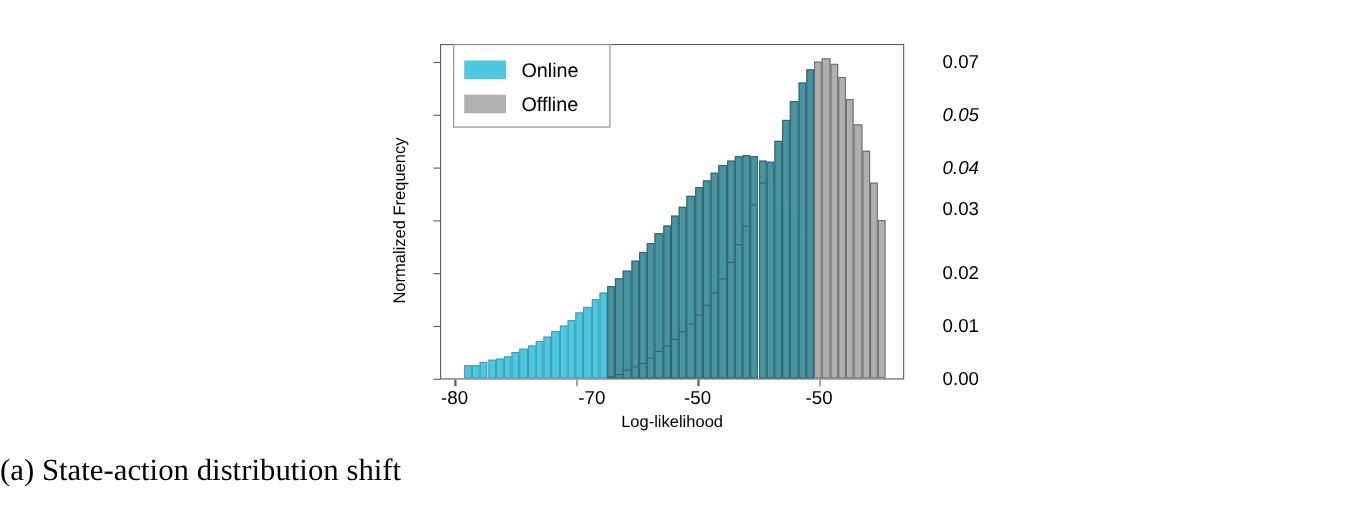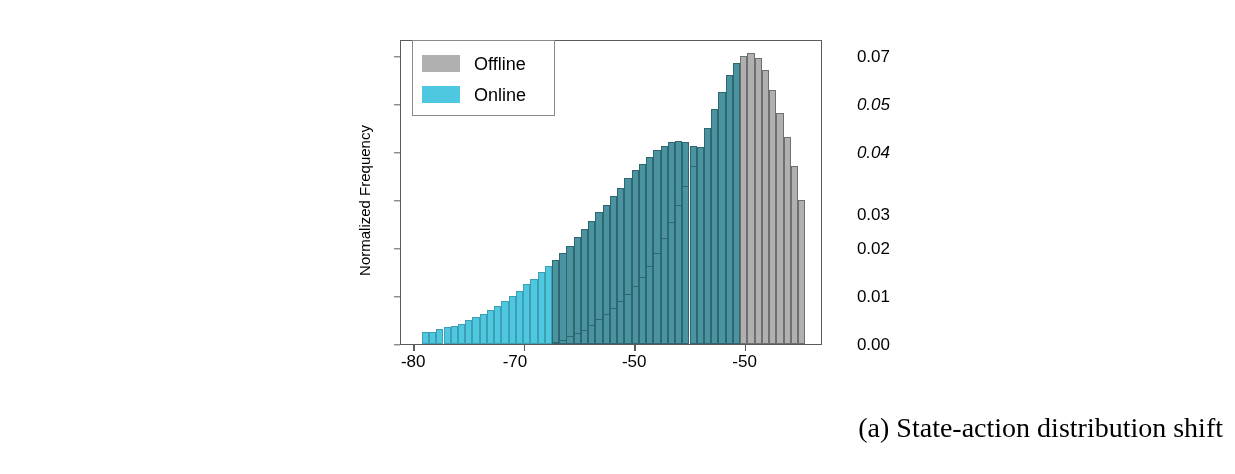--- a/index.html
+++ b/index.html
@@ -170,21 +170,21 @@
     color: #000;
     line-height: 1;
   }
 
   
   #caption {
     position: absolute;
     left: 0;
     top: 412px;
     width: 1223px;
-    text-align: right;
+    text-align: left;
     font-family: "Liberation Serif", serif;
     font-size: 28px;
     color: #000;
   }
 </style>
 </head>
 <body>
 
 <div id="figure">
 
@@ -193,33 +193,33 @@
 
     <div id="ylabel">Normalized Frequency</div>
 
     <div id="yticks">
         <div class="ytick-label" style="top: 345px;">0.00</div>
         <div class="ytick-mark" style="top: 345px;"></div>
         <div class="ytick-label" style="top: 296.969px;">0.01</div>
         <div class="ytick-mark" style="top: 296.969px;"></div>
         <div class="ytick-label" style="top: 248.937px;">0.02</div>
         <div class="ytick-mark" style="top: 248.937px;"></div>
-        <div class="ytick-label" style="top: 215px;">0.03</div>
+        <div class="ytick-label" style="top: 190px;">0.03</div>
         <div class="ytick-mark" style="top: 200.906px;"></div>
         <div class="ytick-label" style="top: 152.874px; font-style: italic;">0.04</div>
         <div class="ytick-mark" style="top: 152.874px;"></div>
         <div class="ytick-label" style="top: 104.843px; font-style: italic;">0.05</div>
         <div class="ytick-mark" style="top: 104.843px;"></div>
         <div class="ytick-label" style="top: 56.811px;">0.07</div>
         <div class="ytick-mark" style="top: 56.811px;"></div>
       </div>
     <div id="xticks">
         <div class="xtick-label" style="left: 83.2565px;">-80</div>
         <div class="xtick-mark" style="left: 83.2565px;"></div>
-        <div class="xtick-label" style="left: 185px;">-70</div>
+        <div class="xtick-label" style="left: 208px;">-70</div>
         <div class="xtick-mark" style="left: 193.728px;"></div>
         <div class="xtick-label" style="left: 304.199px;">-50</div>
         <div class="xtick-mark" style="left: 304.199px;"></div>
         <div class="xtick-label" style="left: 414.67px;">-50</div>
         <div class="xtick-mark" style="left: 414.67px;"></div>
       </div>
 
     <div id="plot-frame">
       <div id="bars-layer">
           <div class="bar bar-online" style="left: 20.7686px; width: 7.23586px; height: 11.5276px; z-index: 1;"></div>
@@ -297,29 +297,30 @@
           <div class="bar bar-offline" style="left: 353.618px; width: 7.23586px; height: 286.268px; z-index: 2;"></div>
           <div class="bar bar-offline" style="left: 360.909px; width: 7.23586px; height: 273.78px; z-index: 2;"></div>
           <div class="bar bar-offline" style="left: 368.09px; width: 7.23586px; height: 253.606px; z-index: 2;"></div>
           <div class="bar bar-offline" style="left: 375.381px; width: 7.23586px; height: 230.551px; z-index: 2;"></div>
           <div class="bar bar-offline" style="left: 382.562px; width: 7.23586px; height: 206.535px; z-index: 2;"></div>
           <div class="bar bar-offline" style="left: 389.853px; width: 7.23586px; height: 177.717px; z-index: 2;"></div>
           <div class="bar bar-offline" style="left: 397.034px; width: 7.23586px; height: 144.094px; z-index: 2;"></div>
         </div>
     </div>
 
+    <div id="xlabel">Log-likelihood</div>
 
     <div id="legend">
+      <div class="legend-row">
+        <span class="legend-swatch online"></span>
+        <span class="legend-text">Online</span>
+      </div>
       <div class="legend-row">
         <span class="legend-swatch offline"></span>
         <span class="legend-text">Offline</span>
       </div>
-      <div class="legend-row">
-        <span class="legend-swatch online"></span>
-        <span class="legend-text">Online</span>
-      </div>
     </div>
 
   </div>
 
   <div id="caption">(a) State-action distribution shift</div>
 
 </div>
 
 </body></html>

